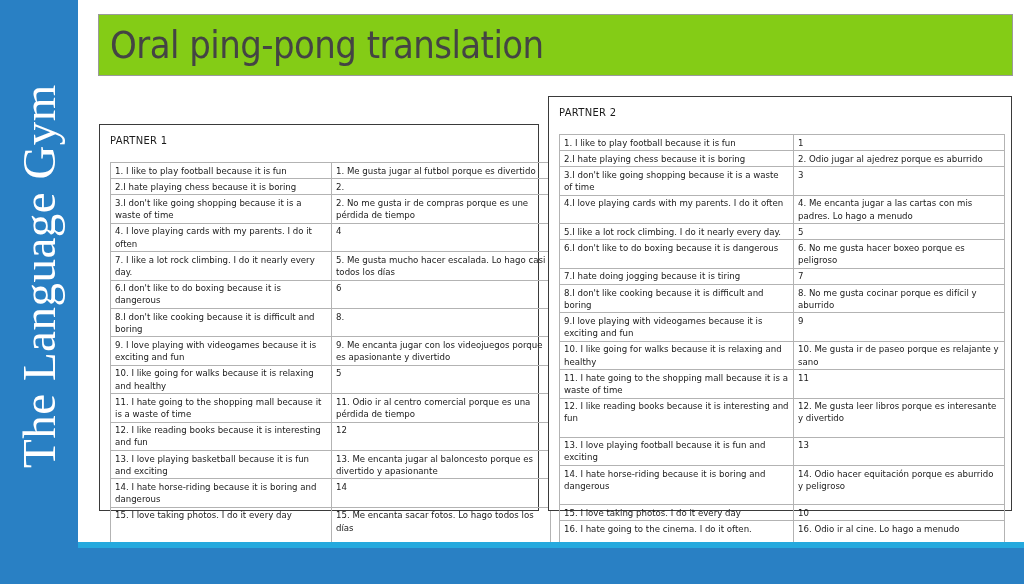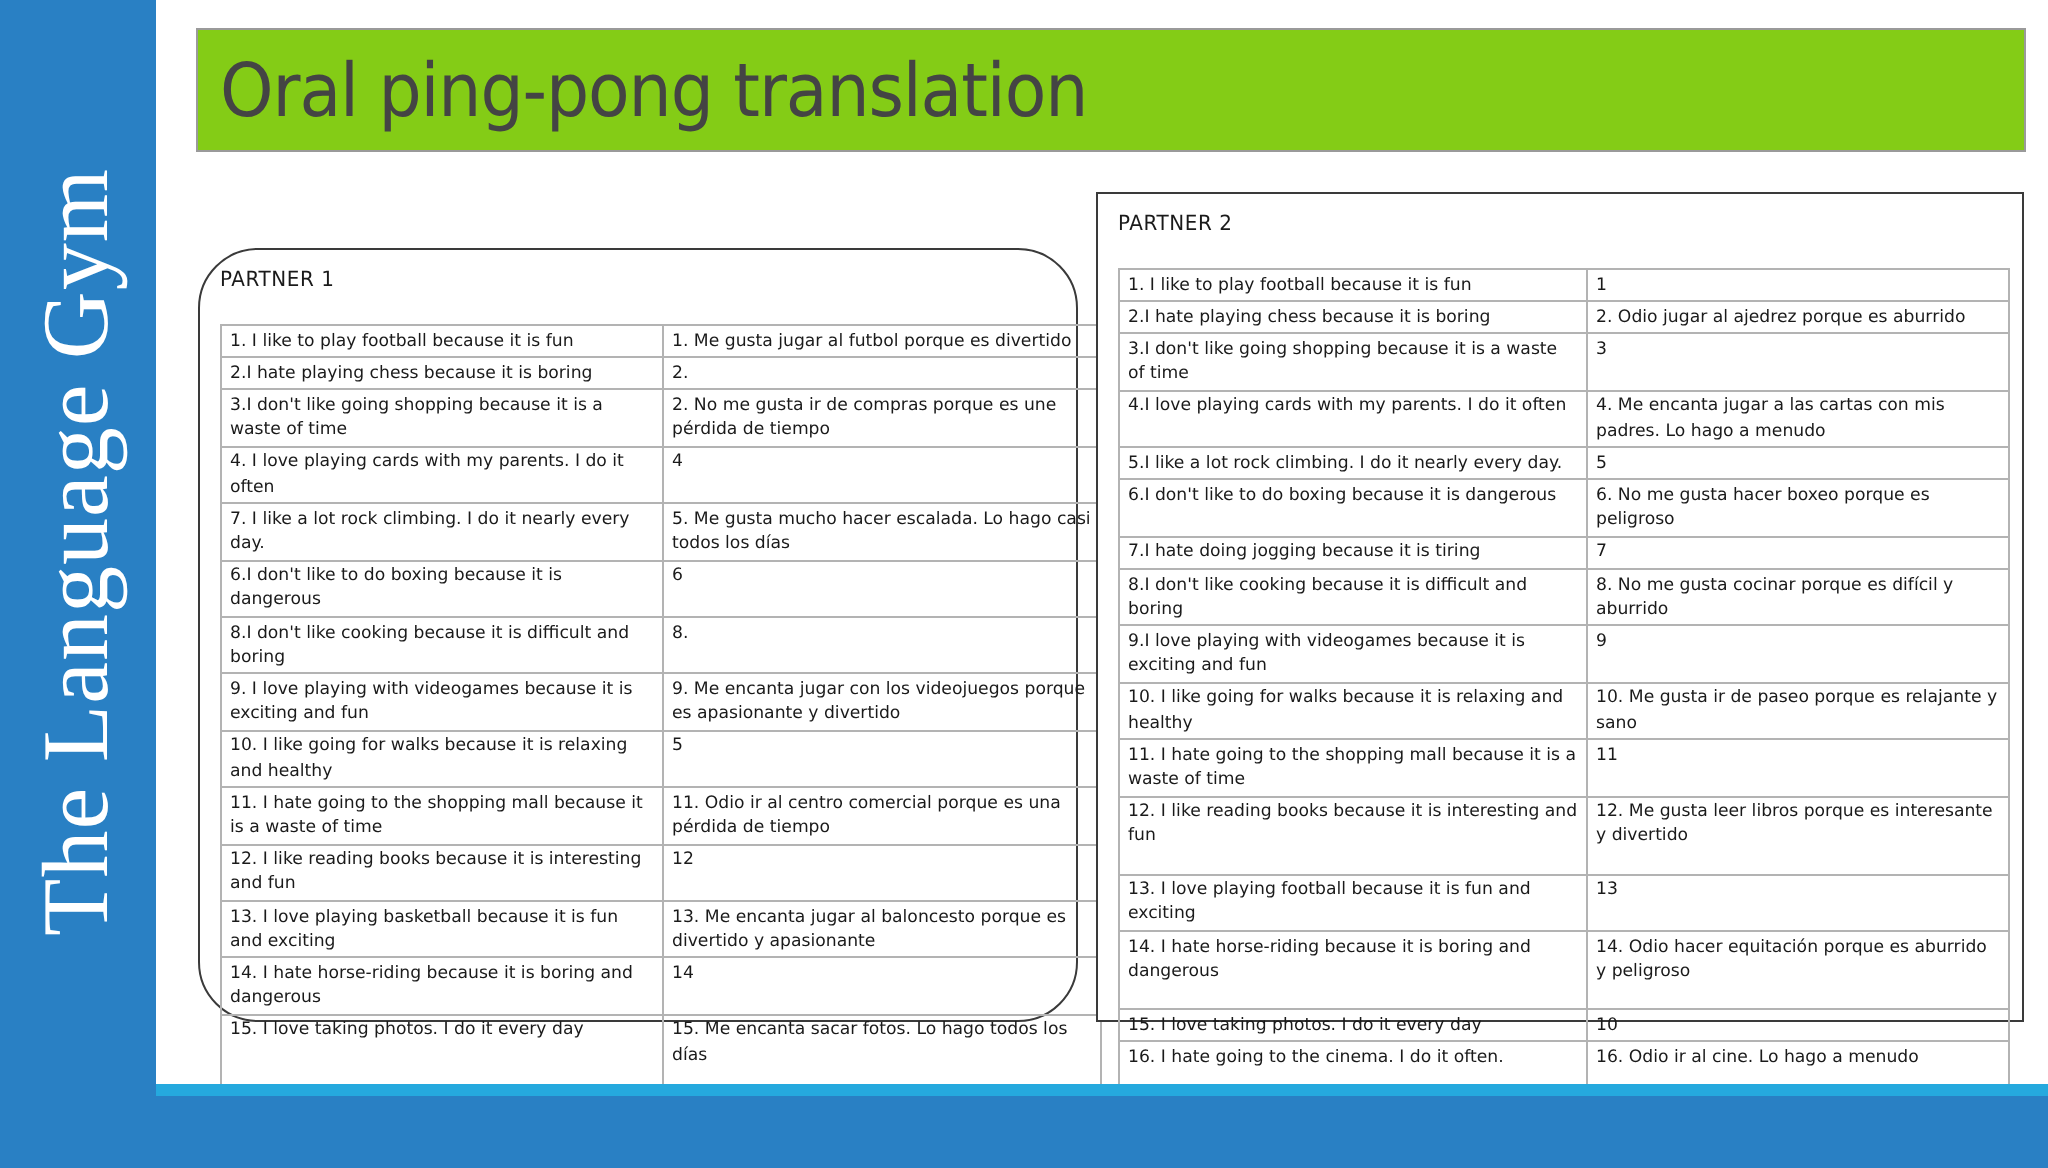--- a/index.html
+++ b/index.html
@@ -85,21 +85,21 @@
     transform-origin: left center;
   }
 
   
   .frame {
     position: absolute;
     background: #ffffff;
     border: 1px solid #3a3a3a;
     padding: 9px 9px 9px 10px;
   }
-  .frame.partner1 { left: 99px; top: 124px; width: 440px; height: 387px; border-radius: 30px; }
+  .frame.partner1 { left: 99px; top: 124px; width: 440px; height: 387px; }
   .frame.partner2 { left: 548px; top: 96px; width: 464px; height: 415px; }
 
   .partner-label {
     font-family: "DejaVu Sans", sans-serif;
     font-size: 10.5px;
     color: #1a1a1a;
     letter-spacing: 0.3px;
     margin-bottom: 7px;
     transform: scaleX(0.95);
     transform-origin: left center;

